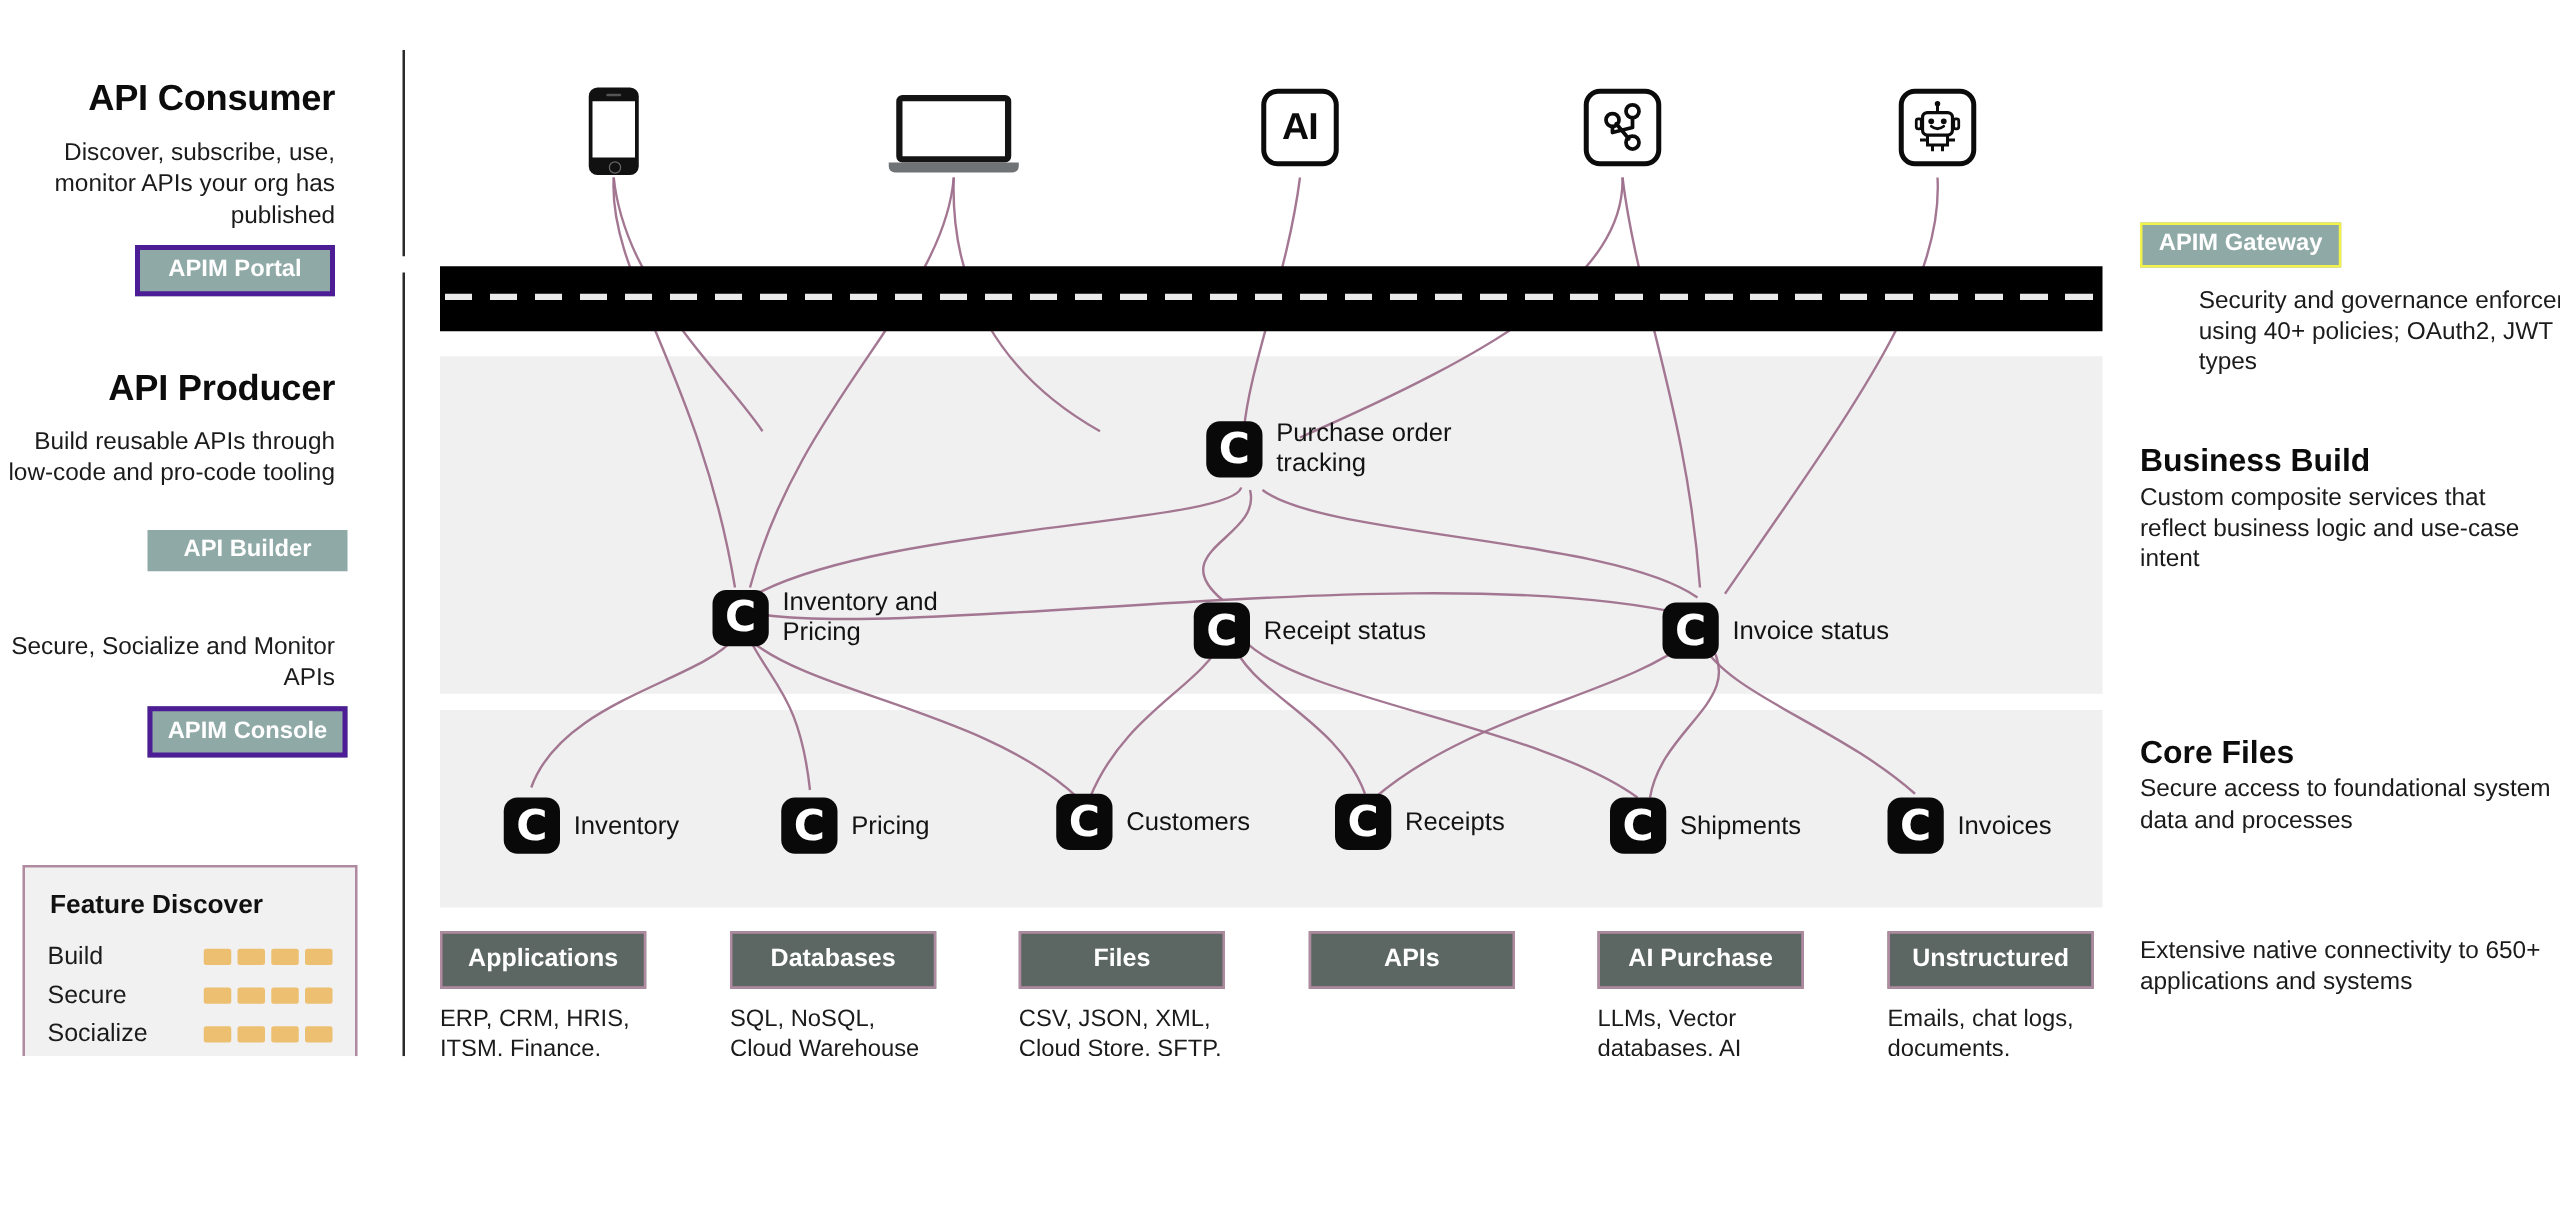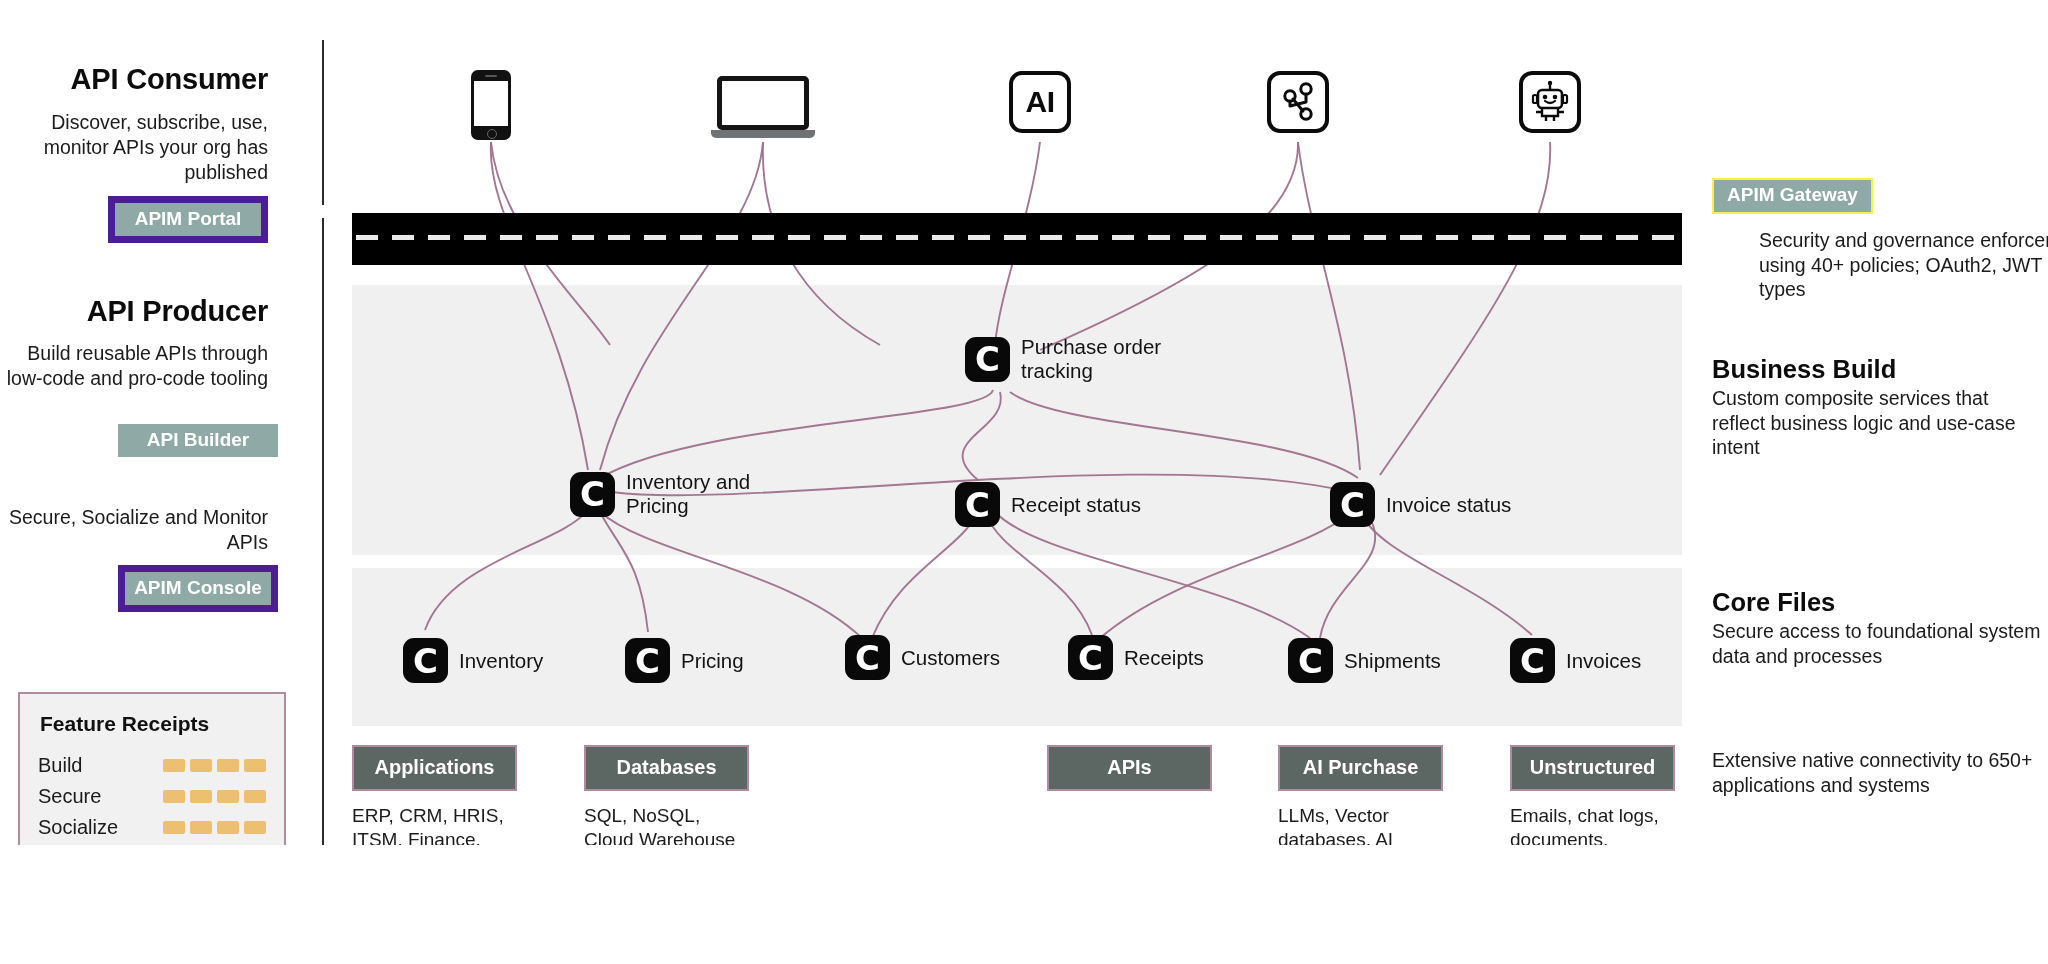--- a/index.html
+++ b/index.html
@@ -61,21 +61,21 @@
     position: absolute;
     background: #8fa9a7;
     color: #ffffff;
     font-size: 19px;
     font-weight: 700;
     text-align: center;
     padding: 5px 0 6px 0;
     width: 160px;
     box-sizing: border-box;
   }
-  .pill.hl { border: 7px solid #4c1d95; }
+  .pill.hl { border: 4px solid #4c1d95; }
 
   .divider {
     position: absolute;
     width: 2px;
     background: #2a2a2a;
   }
 
   
   .legend {
     position: absolute;
@@ -314,21 +314,21 @@
 
     <div class="lc-title" style="top:295px;">API Producer</div>
     <div class="lc-desc" style="top:341px;">Build reusable APIs through low-code and pro-code tooling</div>
     <div class="pill" style="left:118px; top:424px;">API Builder</div>
 
     <div class="lc-desc" style="top:505px;">Secure, Socialize and Monitor APIs</div>
     <div class="pill hl" style="left:118px; top:565px;">APIM Console</div>
   </div>
 
   <div class="legend">
-    <div class="legend-title">Feature Receipts</div>
+    <div class="legend-title">Feature Discover</div>
 
     <div class="legend-row">
       <div class="legend-label">Build</div>
       <div class="pips">
         <span class="pip"></span>
         <span class="pip"></span>
         <span class="pip"></span>
         <span class="pip"></span>
       </div>
     </div>
@@ -488,20 +488,24 @@
   <div class="srcbox" style="left:352px; top:745px;">
     <div class="head">Applications</div>
     <div class="sub">ERP, CRM, HRIS, ITSM, Finance, Marketing, ...</div>
   </div>
 
   <div class="srcbox" style="left:584px; top:745px;">
     <div class="head">Databases</div>
     <div class="sub">SQL, NoSQL, Cloud Warehouse</div>
   </div>
 
+  <div class="srcbox" style="left:815px; top:745px;">
+    <div class="head">Files</div>
+    <div class="sub">CSV, JSON, XML, Cloud Store, SFTP, EDI, ...</div>
+  </div>
 
   <div class="srcbox" style="left:1047px; top:745px;">
     <div class="head">APIs</div>
   </div>
 
   <div class="srcbox" style="left:1278px; top:745px;">
     <div class="head">AI Purchase</div>
     <div class="sub">LLMs, Vector databases, AI Skills/Agents, ...</div>
   </div>
 

